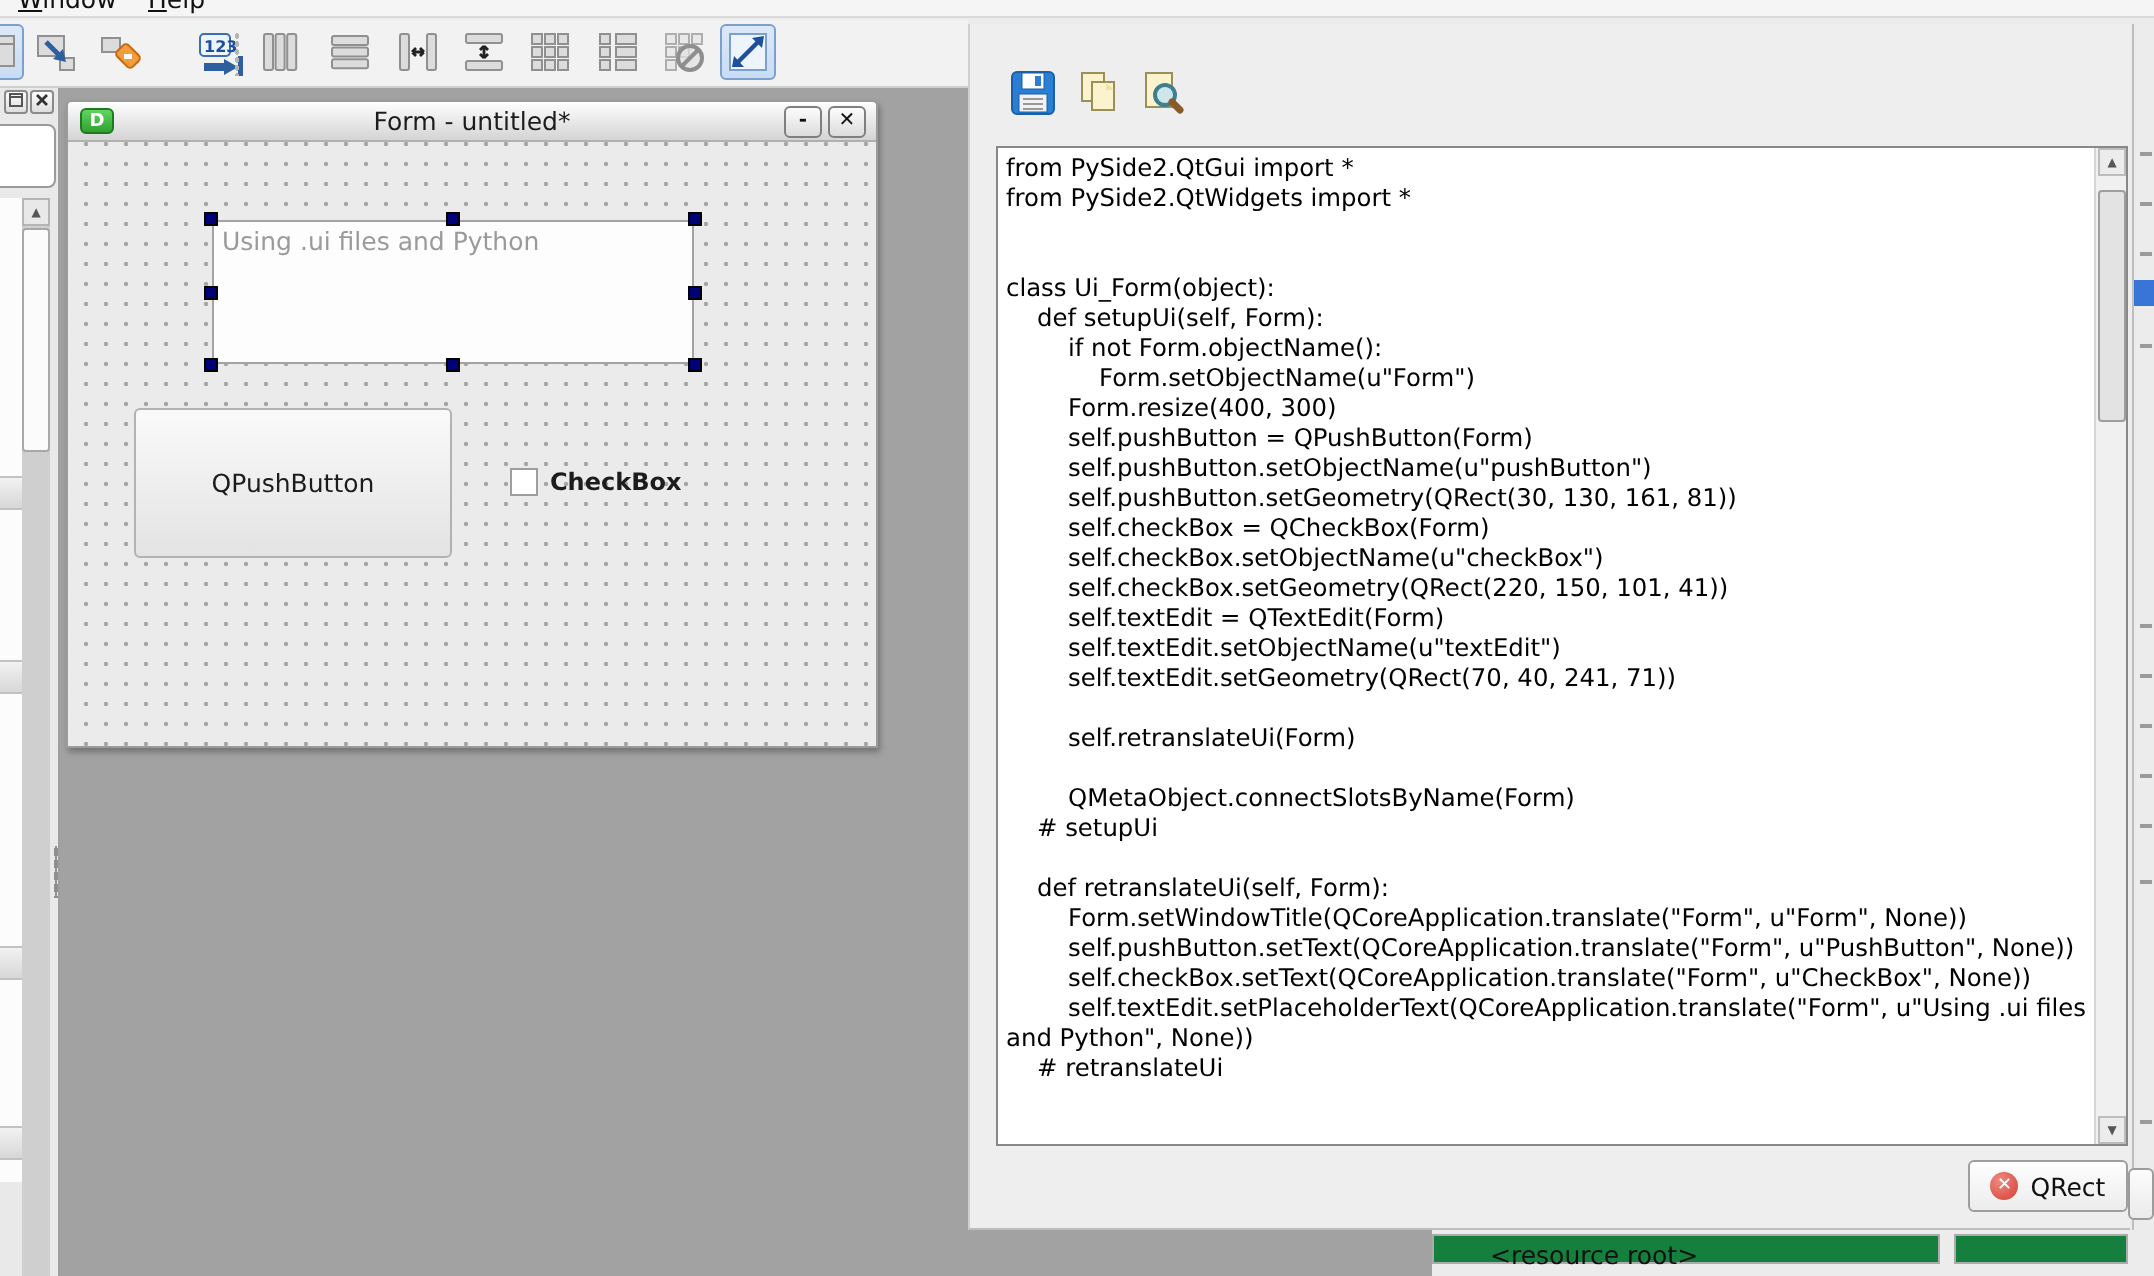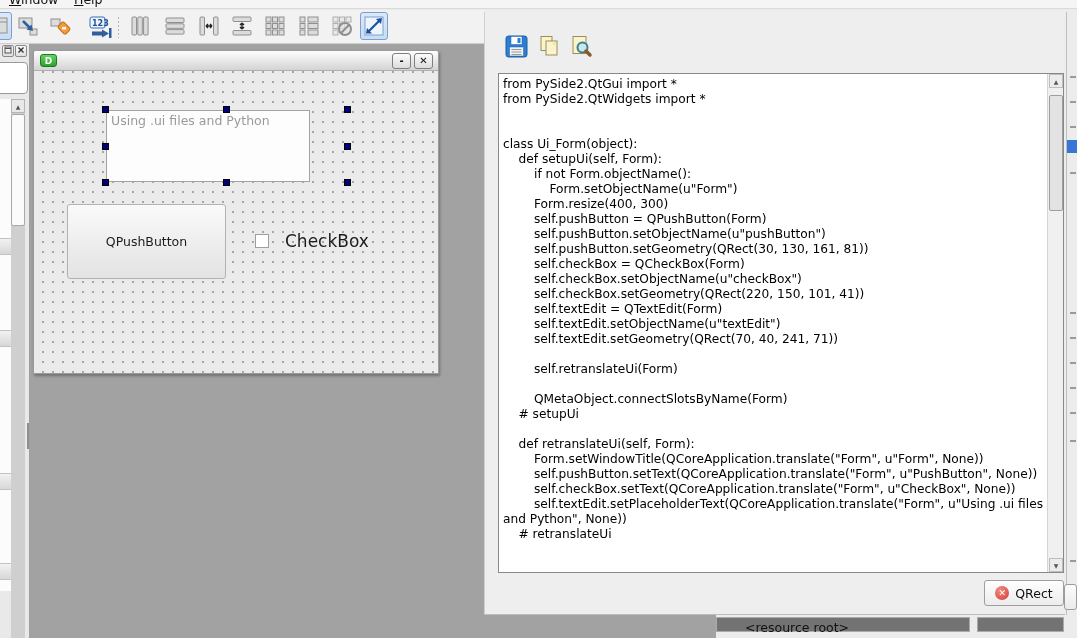--- a/index.html
+++ b/index.html
@@ -37,48 +37,48 @@
 
   
   .form-win { position:absolute; left:3px; top:6px; width:406px; height:324px; background:#ebebeb; border:1px solid #9b9b9b; border-radius:3px 3px 0 0; box-shadow:1px 2px 3px rgba(0,0,0,0.3); }
   .form-title { position:absolute; left:0; top:0; width:100%; height:20px; background:linear-gradient(#fefefe,#d4d4d4); border-bottom:1px solid #b0b0b0; border-radius:2px 2px 0 0; }
   .dicon { position:absolute; left:6px; top:3px; width:17px; height:13px; border-radius:3px; background:linear-gradient(#62d462,#2ea12e); border:1px solid #1f7a1f; color:#fff; font-size:9px; font-weight:bold; text-align:center; line-height:12px; }
   .form-title-text { position:absolute; left:0; top:2px; width:100%; text-align:center; font-size:12.5px; color:#1c1c1c; }
   .win-btn { position:absolute; top:2px; width:19px; height:16px; border:1px solid #7f7f7f; border-radius:3px; background:linear-gradient(#fcfcfc,#dcdcdc); text-align:center; font-size:10px; font-weight:bold; line-height:14px; color:#111; }
   .form-canvas { position:absolute; left:0; top:20px; width:404px; height:302px; background-color:#ebebeb;
        background-image:radial-gradient(circle, #a6a6a6 0.9px, transparent 1.3px); background-size:10px 10px; background-position:4px 6px; }
 
-  .q-textedit { position:absolute; left:72px; top:39px; width:204px; height:72px; background:#fdfdfd; border:1px solid #a3a3a3; }
+  .q-textedit { position:absolute; left:72px; top:39px; width:241px; height:72px; background:#fdfdfd; border:1px solid #a3a3a3; }
   .q-textedit .ph { position:absolute; left:4px; top:2px; font-size:12.5px; color:#9a9a9a; }
   .handle { position:absolute; width:7px; height:7px; background:#000078; border:1px solid #000; }
   .q-pushbutton { position:absolute; left:33px; top:133px; width:159px; height:75px; border:1px solid #b2b2b2; border-radius:3px; background:linear-gradient(#fafafa,#ededed 55%,#e3e3e3); display:flex; align-items:center; justify-content:center; font-size:12.5px; color:#1c1c1c; }
   .q-checkbox { position:absolute; left:221px; top:162px; height:16px; display:flex; align-items:center; }
   .q-checkbox .box { width:14px; height:14px; background:#fff; border:1px solid #9e9e9e; }
-  .q-checkbox .lbl { margin-left:16px; font-size:17px; color:#1c1c1c; }
+  .q-checkbox .lbl { margin-left:6px; font-size:12px; color:#1c1c1c;font-weight:bold; }
 
   
   .dialog { position:absolute; left:484px; top:12px; width:581px; height:603px; background:#eeeeee; border-left:1px solid #cfcfcf; border-bottom:1px solid #bdbdbd; }
   .dlg-tool { position:absolute; width:25px; height:25px; top:23px; }
   .code-area { position:absolute; left:13px; top:61px; width:566px; height:500px; background:#fff; border:1px solid #888; overflow:hidden; }
   .code-pre { position:absolute; left:4px; top:3px; right:17px; font-family:"DejaVu Sans", sans-serif; font-size:12.2px; line-height:15px; white-space:pre; color:#000; }
   .vscroll { position:absolute; right:0; top:0; width:16px; height:498px; background:#f0f0f0; border-left:1px solid #d5d5d5; }
   .vscroll .sarrow { position:absolute; left:1px; width:14px; height:14px; background:#ececec; border:1px solid #bdbdbd; font-size:6px; color:#555; text-align:center; line-height:13px; }
   .vthumb { position:absolute; left:1px; top:21px; width:14px; height:116px; background:#e3e3e3; border:1px solid #9e9e9e; border-radius:2px; }
   .close-btn { position:absolute; left:499px; top:568px; width:80px; height:26px; border:1px solid #9e9e9e; border-radius:3px; background:linear-gradient(#fefefe,#ececec); display:flex; align-items:center; justify-content:center; gap:6px; font-size:12.5px; color:#111; }
   .close-ico { width:14px; height:14px; border-radius:50%; background:radial-gradient(circle at 35% 30%, #ef8a80, #d43f35); color:#fff; font-size:9px; font-weight:bold; text-align:center; line-height:14px; }
 
   
   .right-strip { position:absolute; left:1066px; top:12px; width:11px; height:603px; background:#ececec; border-left:1px solid #bfbfbf; }
   .rdash { position:absolute; left:1070px; width:6px; height:2px; background:#9a9a9a; }
   .rsel { position:absolute; left:1067px; top:140px; width:10px; height:13px; background:#3875d7; }
   .rbtn-frag { position:absolute; left:1064px; top:584px; width:13px; height:26px; border:1px solid #9c9c9c; border-radius:3px; background:linear-gradient(#fcfcfc,#ebebeb); }
 
   
   .bottom-gray { position:absolute; left:484px; top:615px; width:232px; height:23px; background:#a2a2a2; }
-  .res-panel { position:absolute; top:617px; height:15px; background:#737373; border:1px solid #ababab; }
+  .res-panel { position:absolute; top:617px; height:15px; background:#15803d; border:1px solid #ababab; }
   .res-root { position:absolute; left:28px; top:2px; font-size:12.5px; color:#111; white-space:nowrap; }
 </style>
 </head>
 <body>
 
 <div class="screen">
 
   <div class="menubar">
     <span class="menu-item" style="left:9px;"><span class="mn">W</span><span>indow</span></span>
     <span class="menu-item" style="left:74px;"><span class="mn">H</span><span>elp</span></span>
@@ -99,21 +99,21 @@
         <polygon points="14.5,9.5 16,16 9.5,14.5" fill="#2e5f9e"></polygon>
       </svg>
     </div>
     <div class="tbtn" style="left:47px;">
       <svg width="22" height="22">
         <rect x="1" y="4" width="9" height="7" class="ico-bar"></rect>
         <rect x="8.5" y="9" width="11" height="8" rx="2" transform="rotate(45 14 13)" fill="#f39c3d" stroke="#c36a10"></rect>
         <rect x="12" y="12" width="4" height="2.5" fill="#fff"></rect>
       </svg>
     </div>
-    <div class="tbtn" style="left:86px;">
+    <div class="tbtn" style="left:96px;">
       <svg width="23" height="23">
         <rect x="1" y="2" width="15" height="11" rx="2" fill="#eef4fc" stroke="#3a6fb0"></rect>
         <text x="3" y="11" font-size="8" fill="#1c4f9c" font-weight="bold">123</text>
         <path d="M3 18.5 h10" stroke="#2e5f9e" stroke-width="4" fill="none"></path>
         <polygon points="13,14.5 20,18.5 13,22.5" fill="#2e5f9e"></polygon>
         <rect x="20" y="13" width="2.5" height="11" fill="#2e5f9e"></rect>
       </svg>
     </div>
     <div class="tsep" style="left:117px;"></div>
     <div class="tbtn" style="left:126px;">
@@ -213,20 +213,21 @@
       <div class="wb-thumb"></div>
     </div>
     <div class="dock-splitter-dots"></div>
   </div>
 
   <div class="mdi">
 
     <div class="form-win">
       <div class="form-title">
         <div class="dicon">D</div>
+        <div class="form-title-text">Form - untitled*</div>
         <div class="win-btn" style="right:27px;"><span>-</span></div>
         <div class="win-btn" style="right:5px;"><span>✕</span></div>
       </div>
       <div class="form-canvas">
 
         <div class="q-textedit">
           <div class="ph">Using .ui files and Python</div>
         </div>
         <div class="handle" style="left:68px; top:35px;"></div>
         <div class="handle" style="left:189px; top:35px;"></div>

